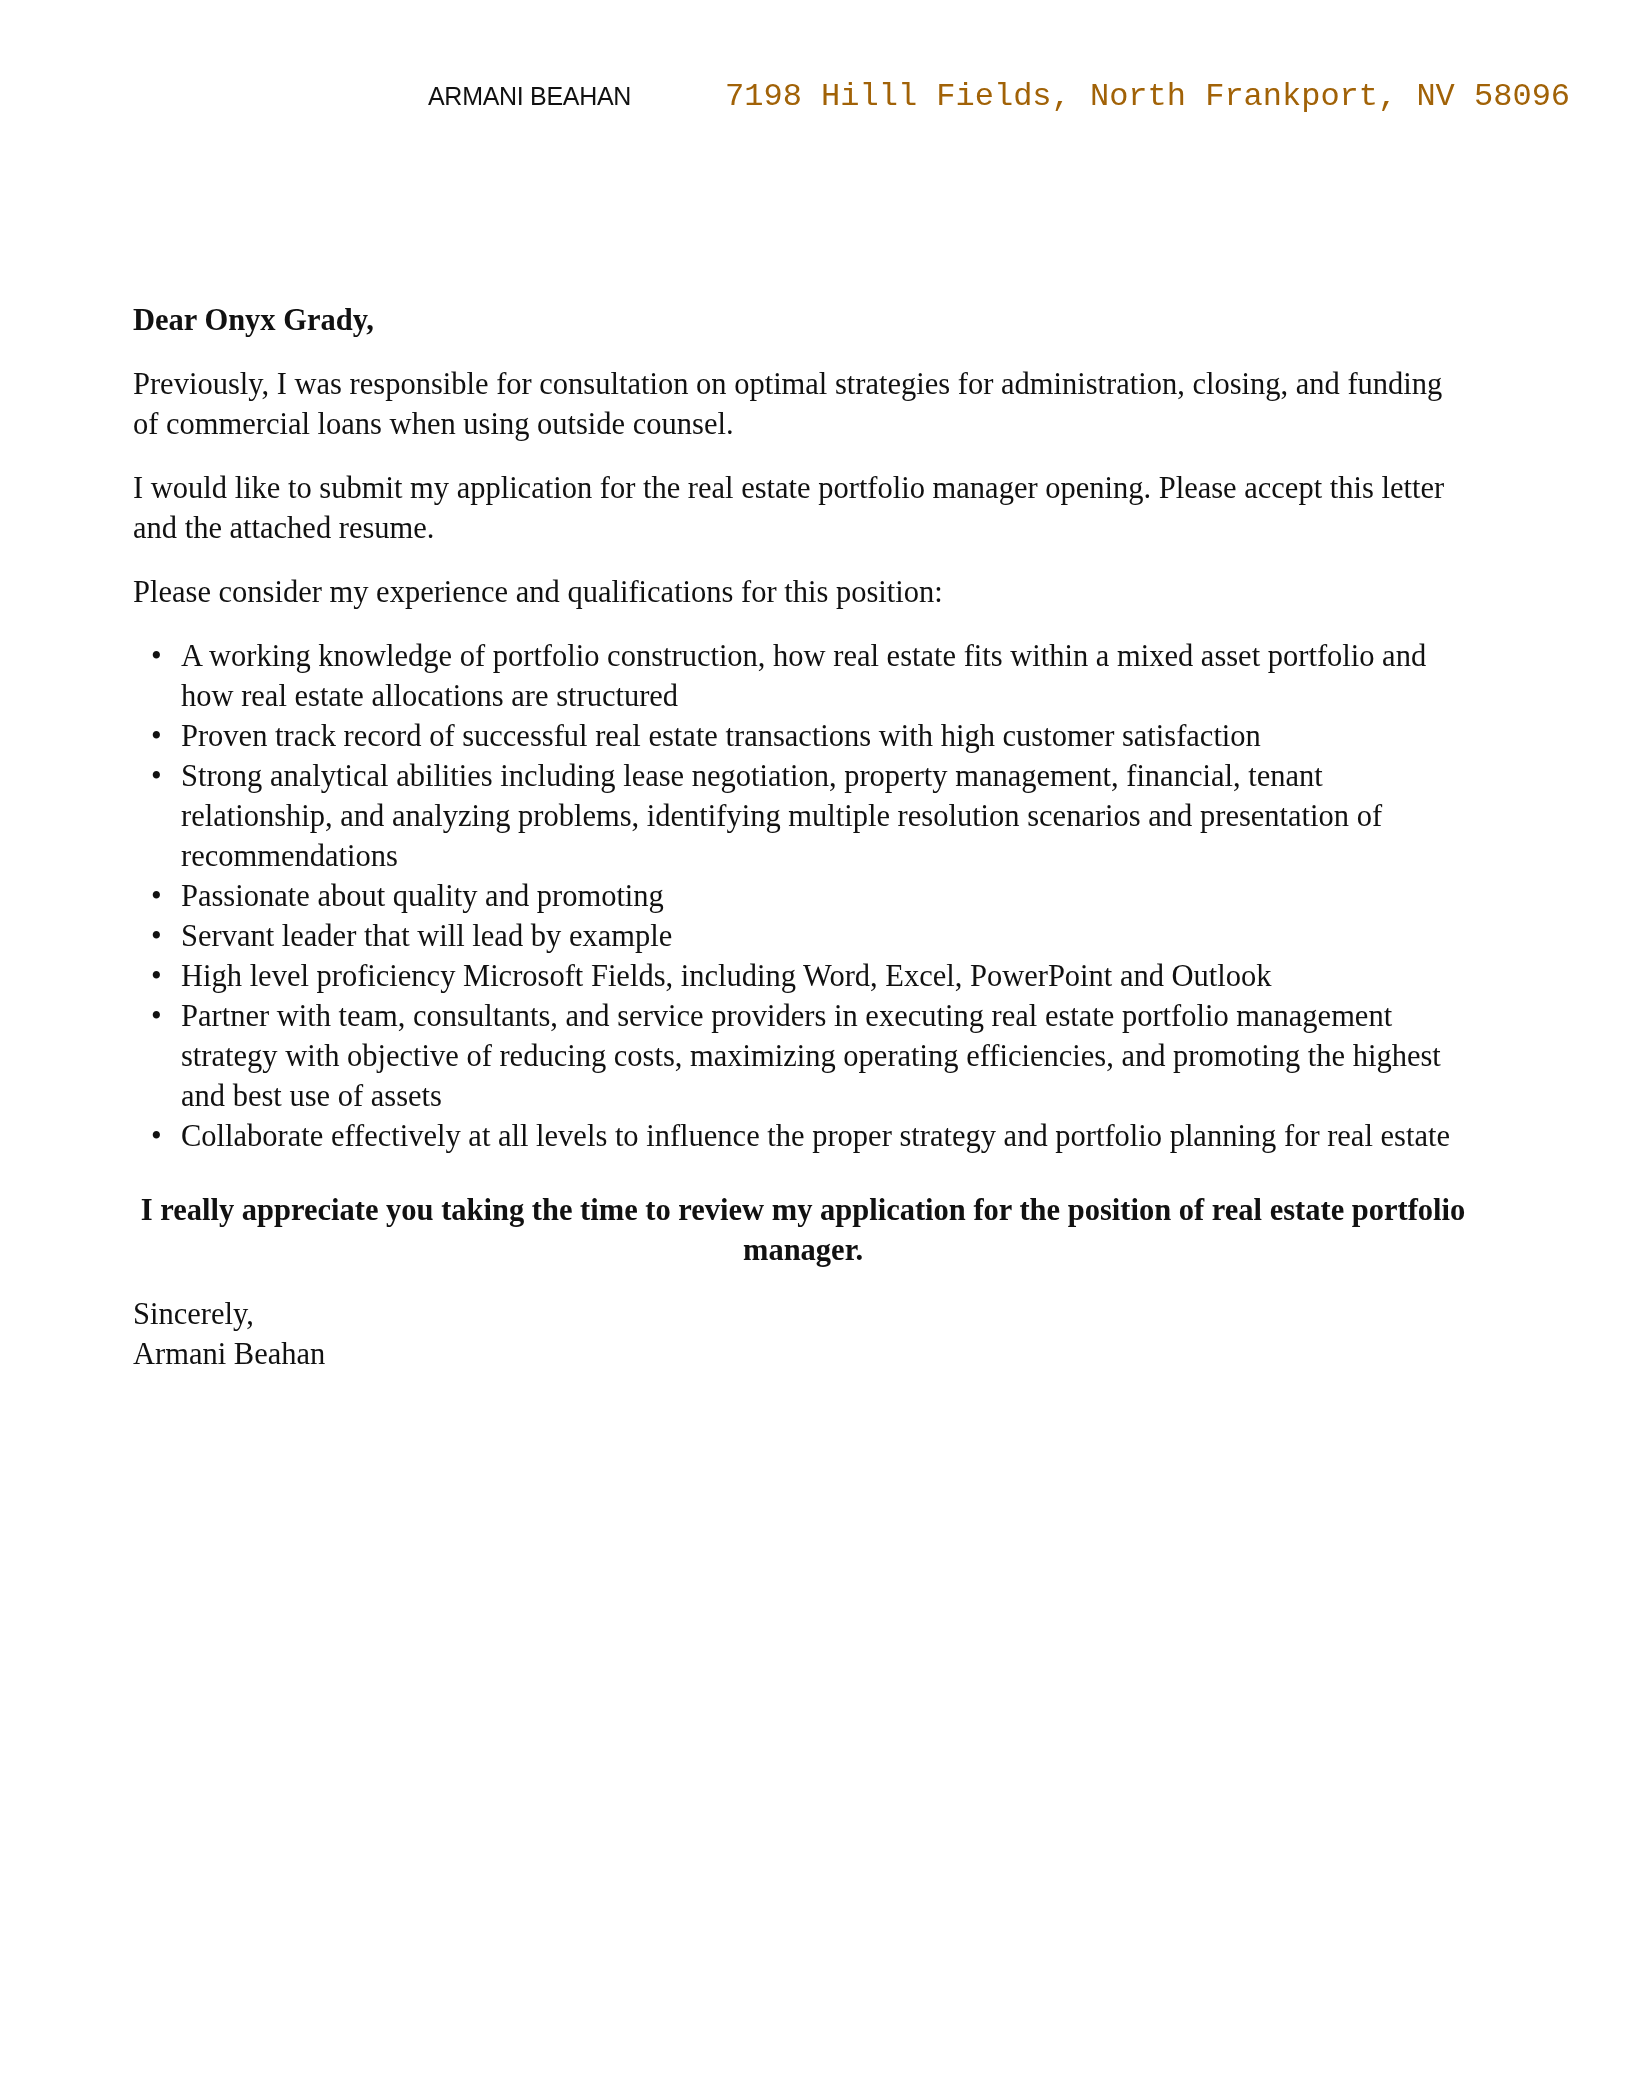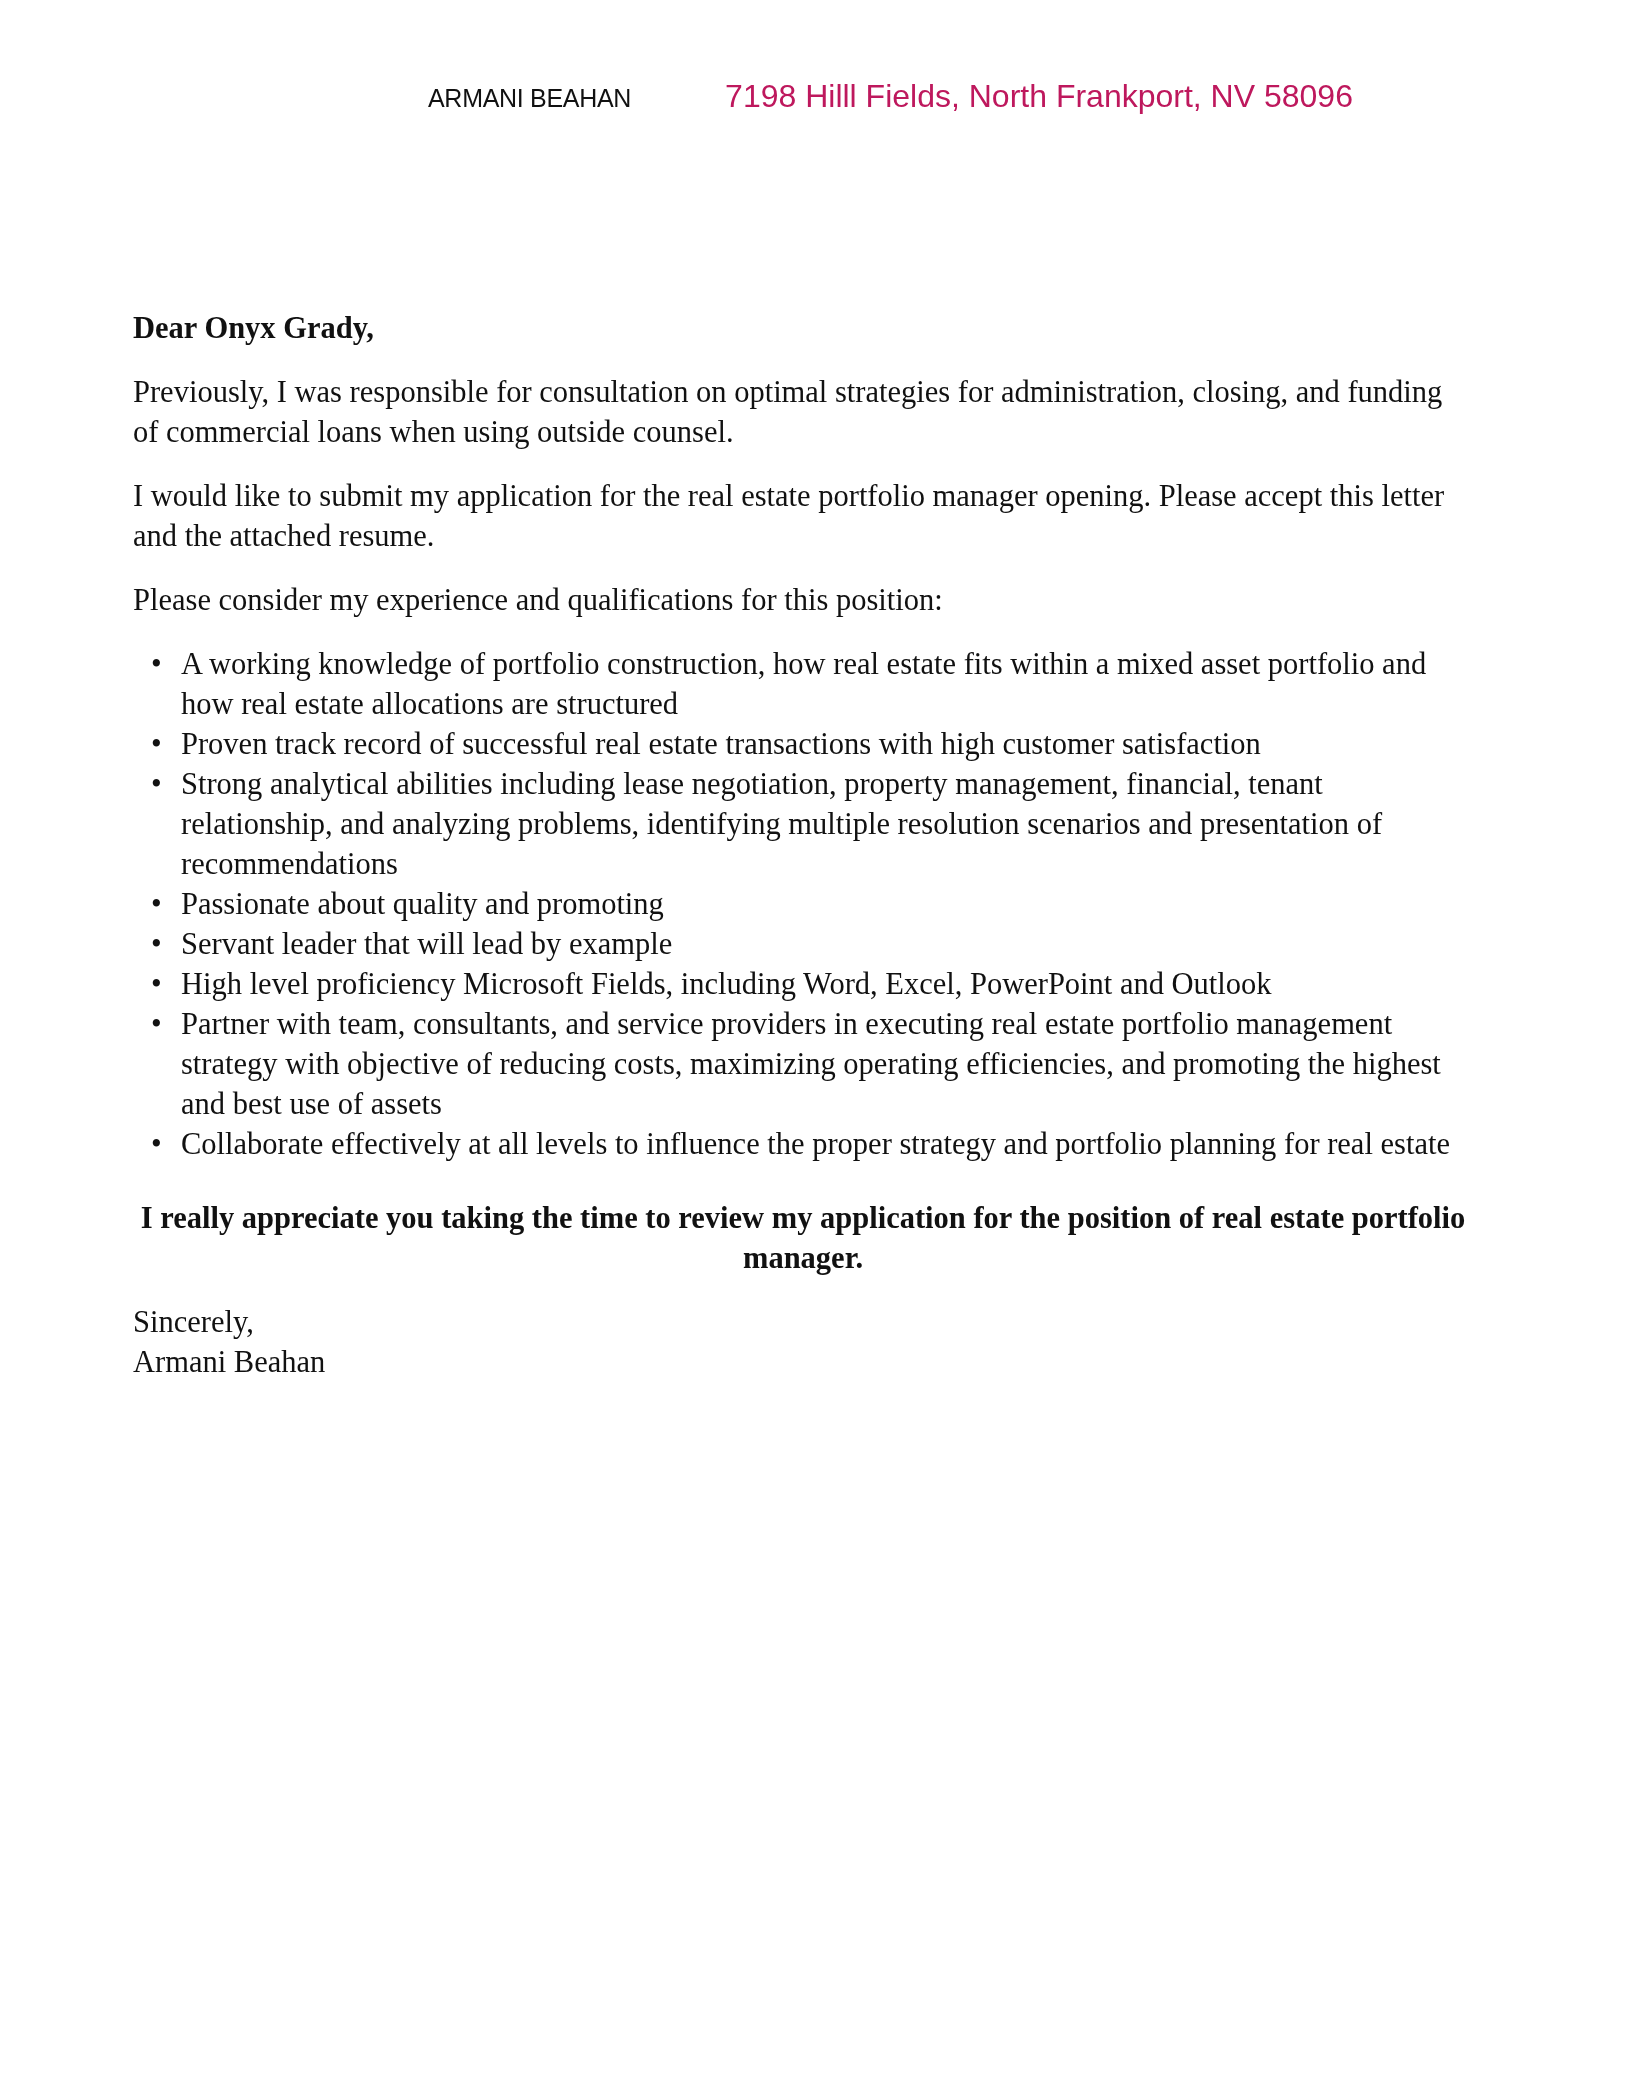--- a/index.html
+++ b/index.html
@@ -24,27 +24,27 @@
       white-space: nowrap;
     }
     .header .name {
       font-family: "Liberation Sans", "DejaVu Sans", sans-serif;
       font-size: 25px;
       letter-spacing: -0.3px;
       color: #111;
     }
     .header .address {
       margin-left: 94px;
-      font-family: Liberation Sans, sans-serif;
+      font-family: Liberation Mono, monospace;
       font-size: 32px;
-      color: #be185d;
+      color: #a16207;
     }
     .letter {
       position: absolute;
-      top: 308px;
+      top: 300px;
       left: 133px;
       width: 1340px;
       font-size: 30.5px;
       line-height: 40px;
     }
     .letter p {
       margin: 0 0 24px 0;
     }
     .salutation {
       font-weight: bold;

